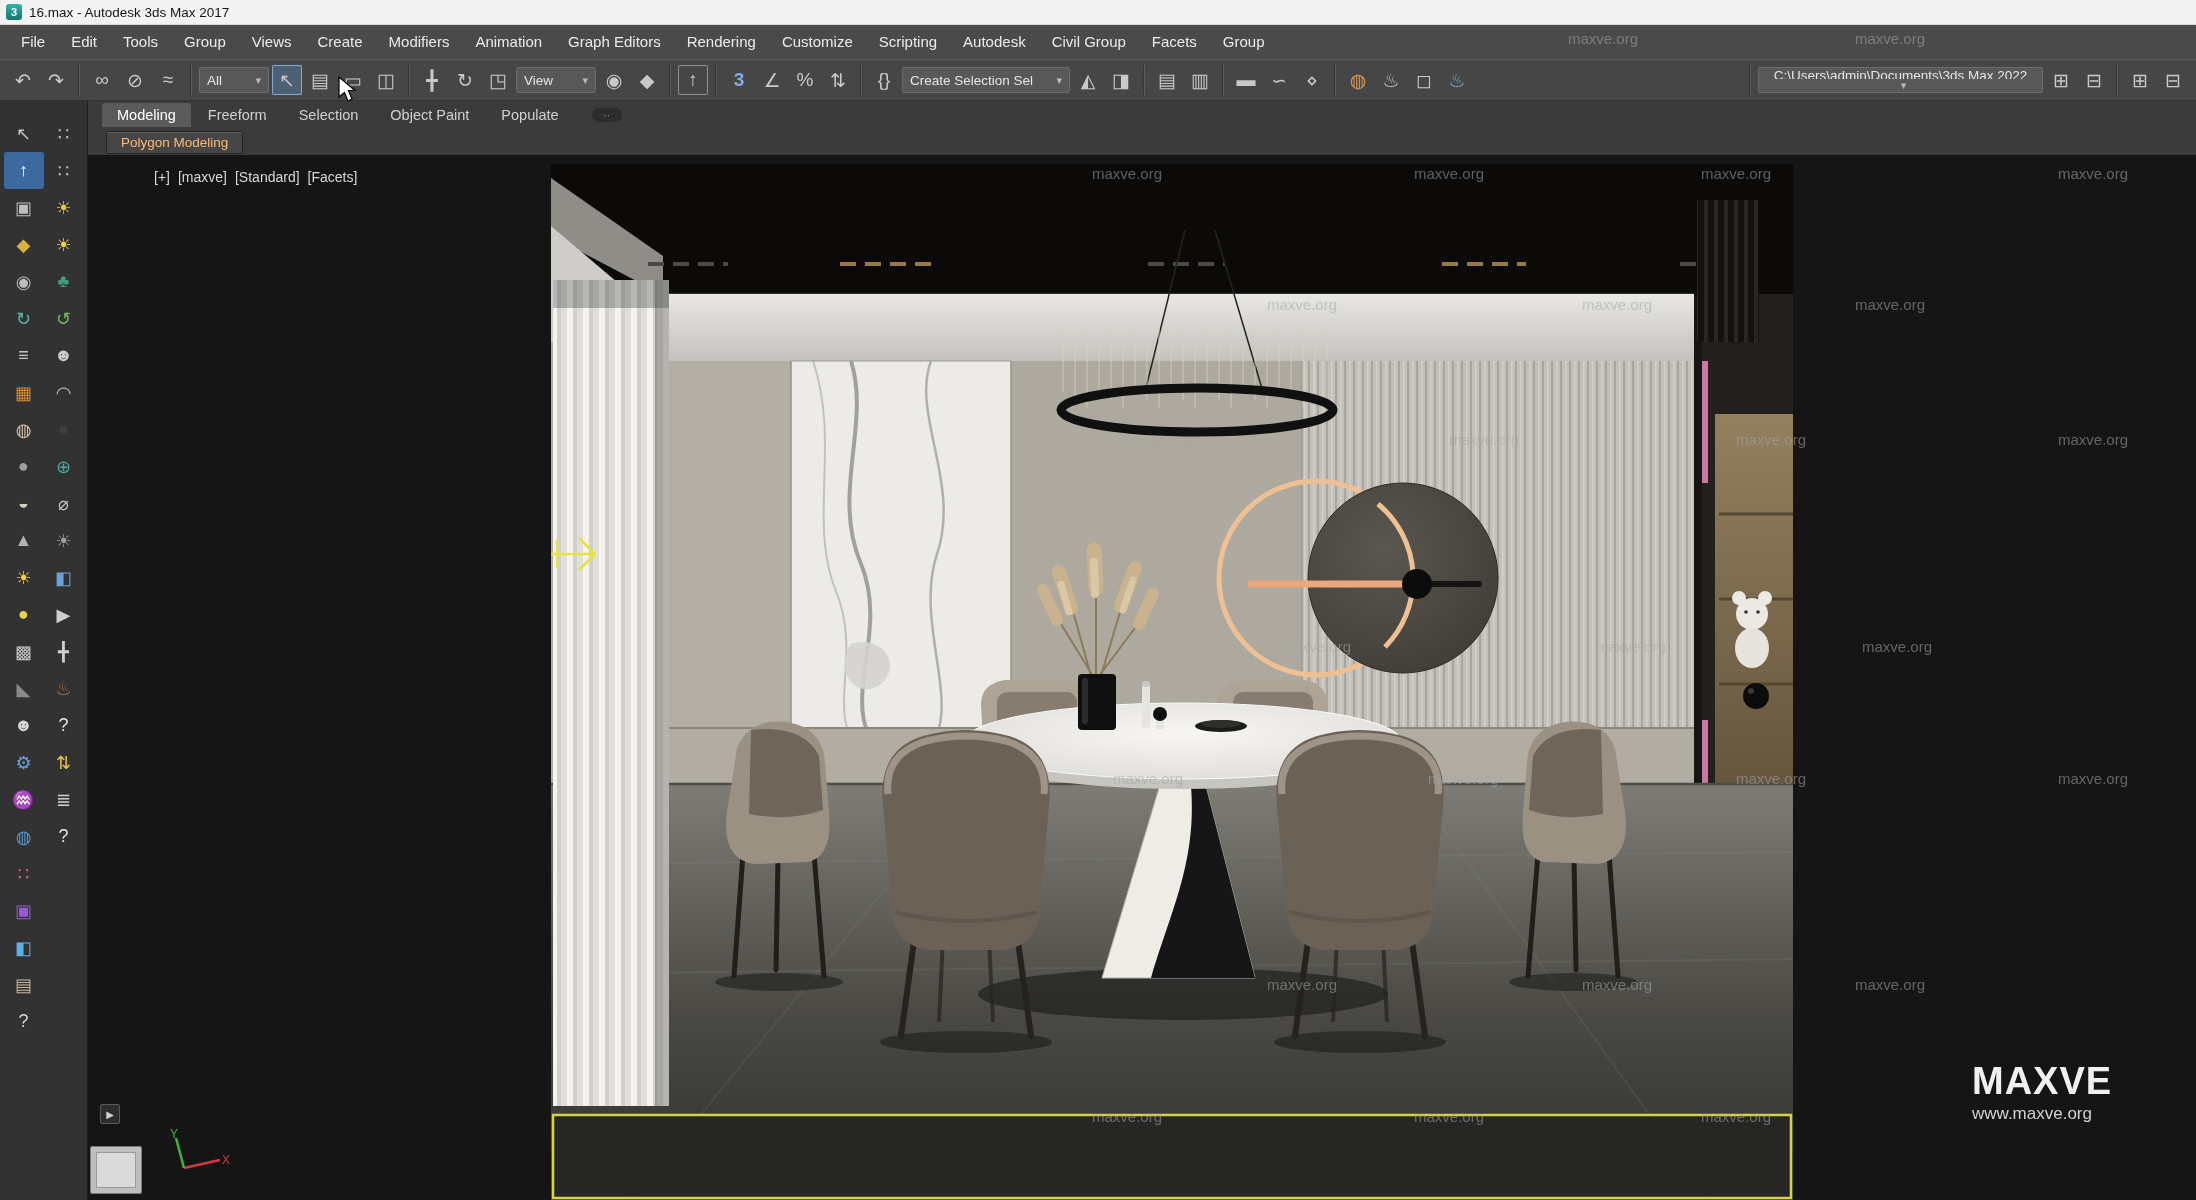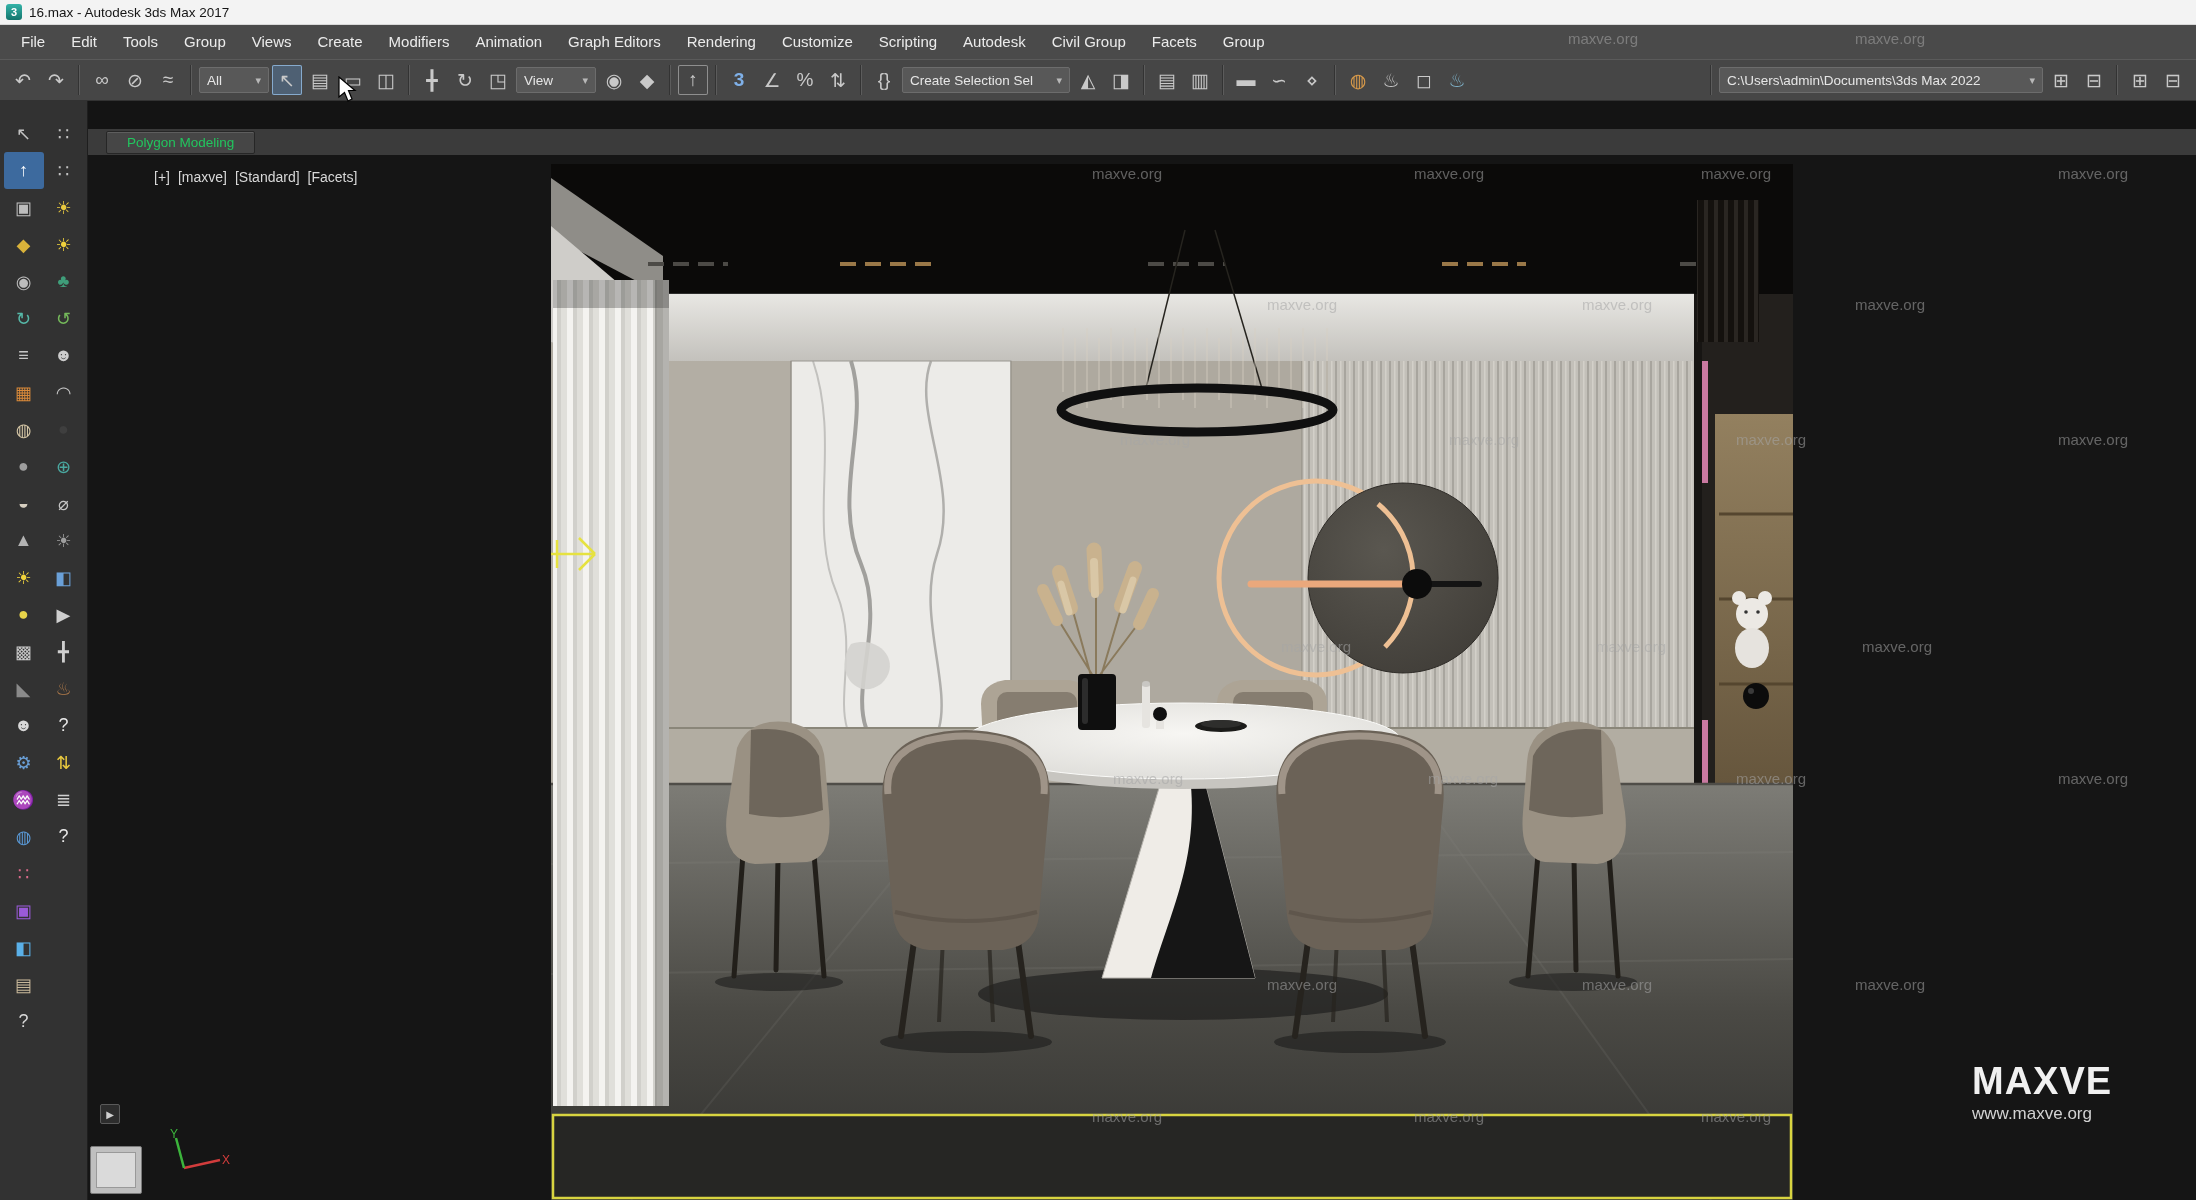--- a/index.html
+++ b/index.html
@@ -35,22 +35,22 @@
   .tb-dd .lbl, .tb-field .lbl { overflow:hidden; text-overflow:ellipsis; }
 
   
   .ribbon-tabs { position:absolute; left:88px; top:101px; width:2108px; height:28px; background:#3b3b3b;
                  display:flex; align-items:center; gap:2px; padding-left:14px; }
   .rtab { padding:4px 15px; font-size:14.5px; color:#d0d0d0; border-radius:3px 3px 0 0; }
   .rtab.active { background:#5a5a5a; color:#ffffff; }
   .rpill { margin-left:16px; width:30px; height:14px; background:#2c2c2c; border-radius:7px;
            display:flex; align-items:center; justify-content:center; color:#999; font-size:11px; }
   .polyrow { position:absolute; left:88px; top:129px; width:2108px; height:26px; background:#3b3b3b; display:flex; align-items:center; }
-  .polybox { margin-left:18px; padding:3px 20px; background:#464646; border:1px solid #262626; border-radius:2px;
-             box-shadow:inset 0 1px 0 #5e5e5e; font-size:13.5px; color:#22c55e; }
+  .polybox { margin-left:18px; padding:3px 14px; background:#464646; border:1px solid #262626; border-radius:2px;
+             box-shadow:inset 0 1px 0 #5e5e5e; font-size:13.5px; color:#fdba74; }
 
   
   .leftbar { position:absolute; left:0; top:101px; width:88px; height:1099px; background:#323232;
              border-right:1px solid #1e1e1e; display:grid; grid-template-columns:40px 40px; justify-content:center;
              align-content:start; padding-top:14px; grid-auto-rows:37px; }
   .lb-cell { display:flex; align-items:center; justify-content:center; font-size:18px; }
   .lb-cell.selected { background:#3d6a9e; border-radius:3px; }
 
   
   .viewport { position:absolute; left:88px; top:155px; width:2108px; height:1045px; background:#151515; }
@@ -151,31 +151,39 @@
       <div class="tb-icon">▬</div>
       <div class="tb-icon">∽</div>
       <div class="tb-icon">⋄</div>
       <div class="tb-sep"></div>
       <div class="tb-icon" style="color: rgb(216, 154, 74);">◍</div>
       <div class="tb-icon">♨</div>
       <div class="tb-icon">◻</div>
       <div class="tb-icon" style="color: rgb(127, 178, 201);">♨</div>
       <div class="tb-gap"></div>
       <div class="tb-sep"></div>
-      <div class="tb-field" style="width: 324px;">
+      <div class="tb-field" style="width: 285px; flex-direction: column;">
         <span class="lbl">C:\Users\admin\Documents\3ds Max 2022</span>
         <span class="arr">▾</span>
       </div>
       <div class="tb-icon">⊞</div>
       <div class="tb-icon">⊟</div>
       <div class="tb-sep"></div>
       <div class="tb-icon">⊞</div>
       <div class="tb-icon">⊟</div>
     </div>
 
+  <div class="ribbon-tabs">
+      <div class="rtab active">Modeling</div>
+      <div class="rtab">Freeform</div>
+      <div class="rtab">Selection</div>
+      <div class="rtab">Object Paint</div>
+      <div class="rtab">Populate</div>
+      <div class="rpill">··</div>
+    </div>
   <div class="polyrow">
     <div class="polybox">Polygon Modeling</div>
   </div>
 
   <div class="leftbar">
       <div class="lb-cell" style="color: rgb(194, 194, 194);">↖</div>
       <div class="lb-cell" style="color: rgb(194, 194, 194);">∷</div>
       <div class="lb-cell selected" style="color: rgb(255, 255, 255);">↑</div>
       <div class="lb-cell" style="color: rgb(194, 194, 194);">∷</div>
       <div class="lb-cell" style="color: rgb(189, 189, 189);">▣</div>

